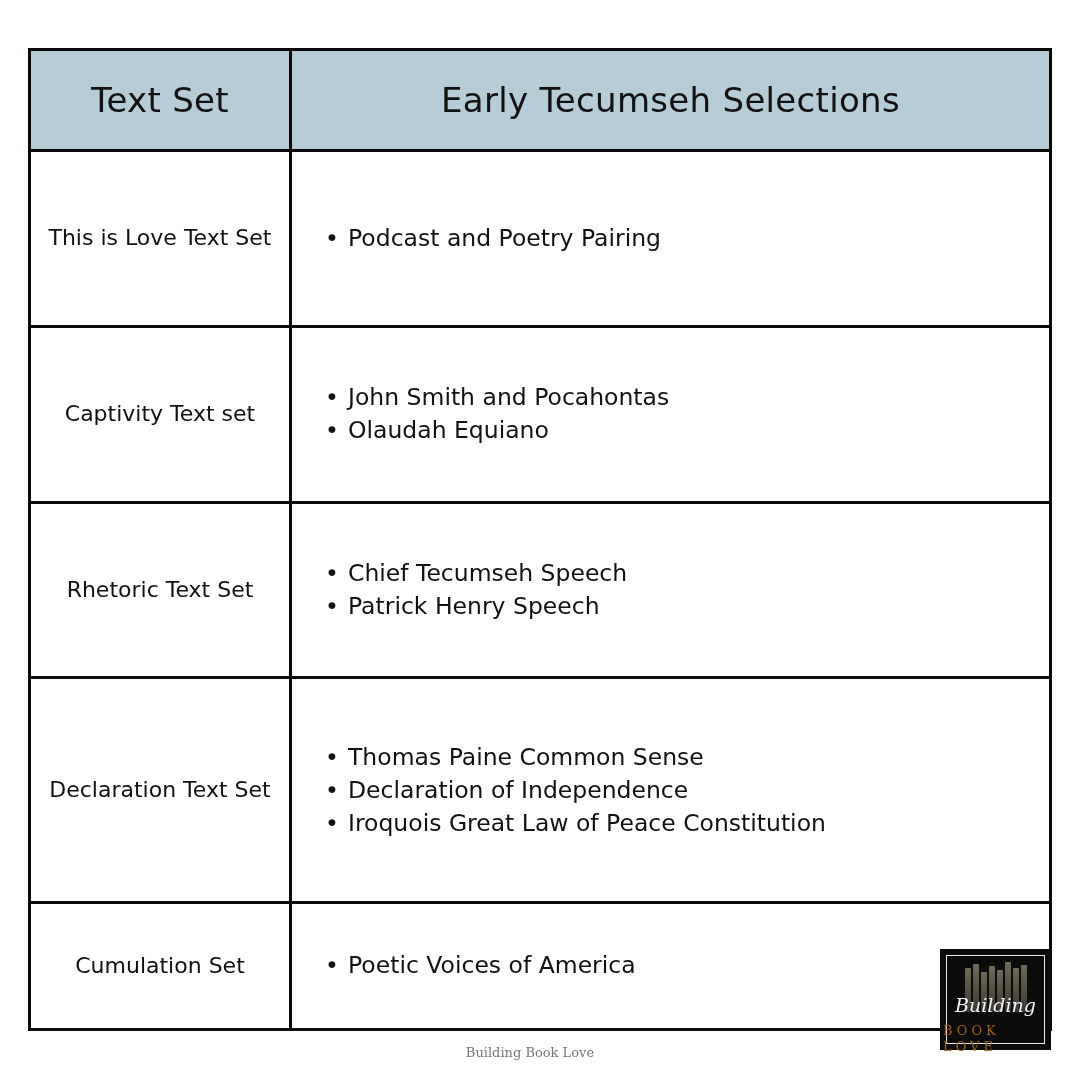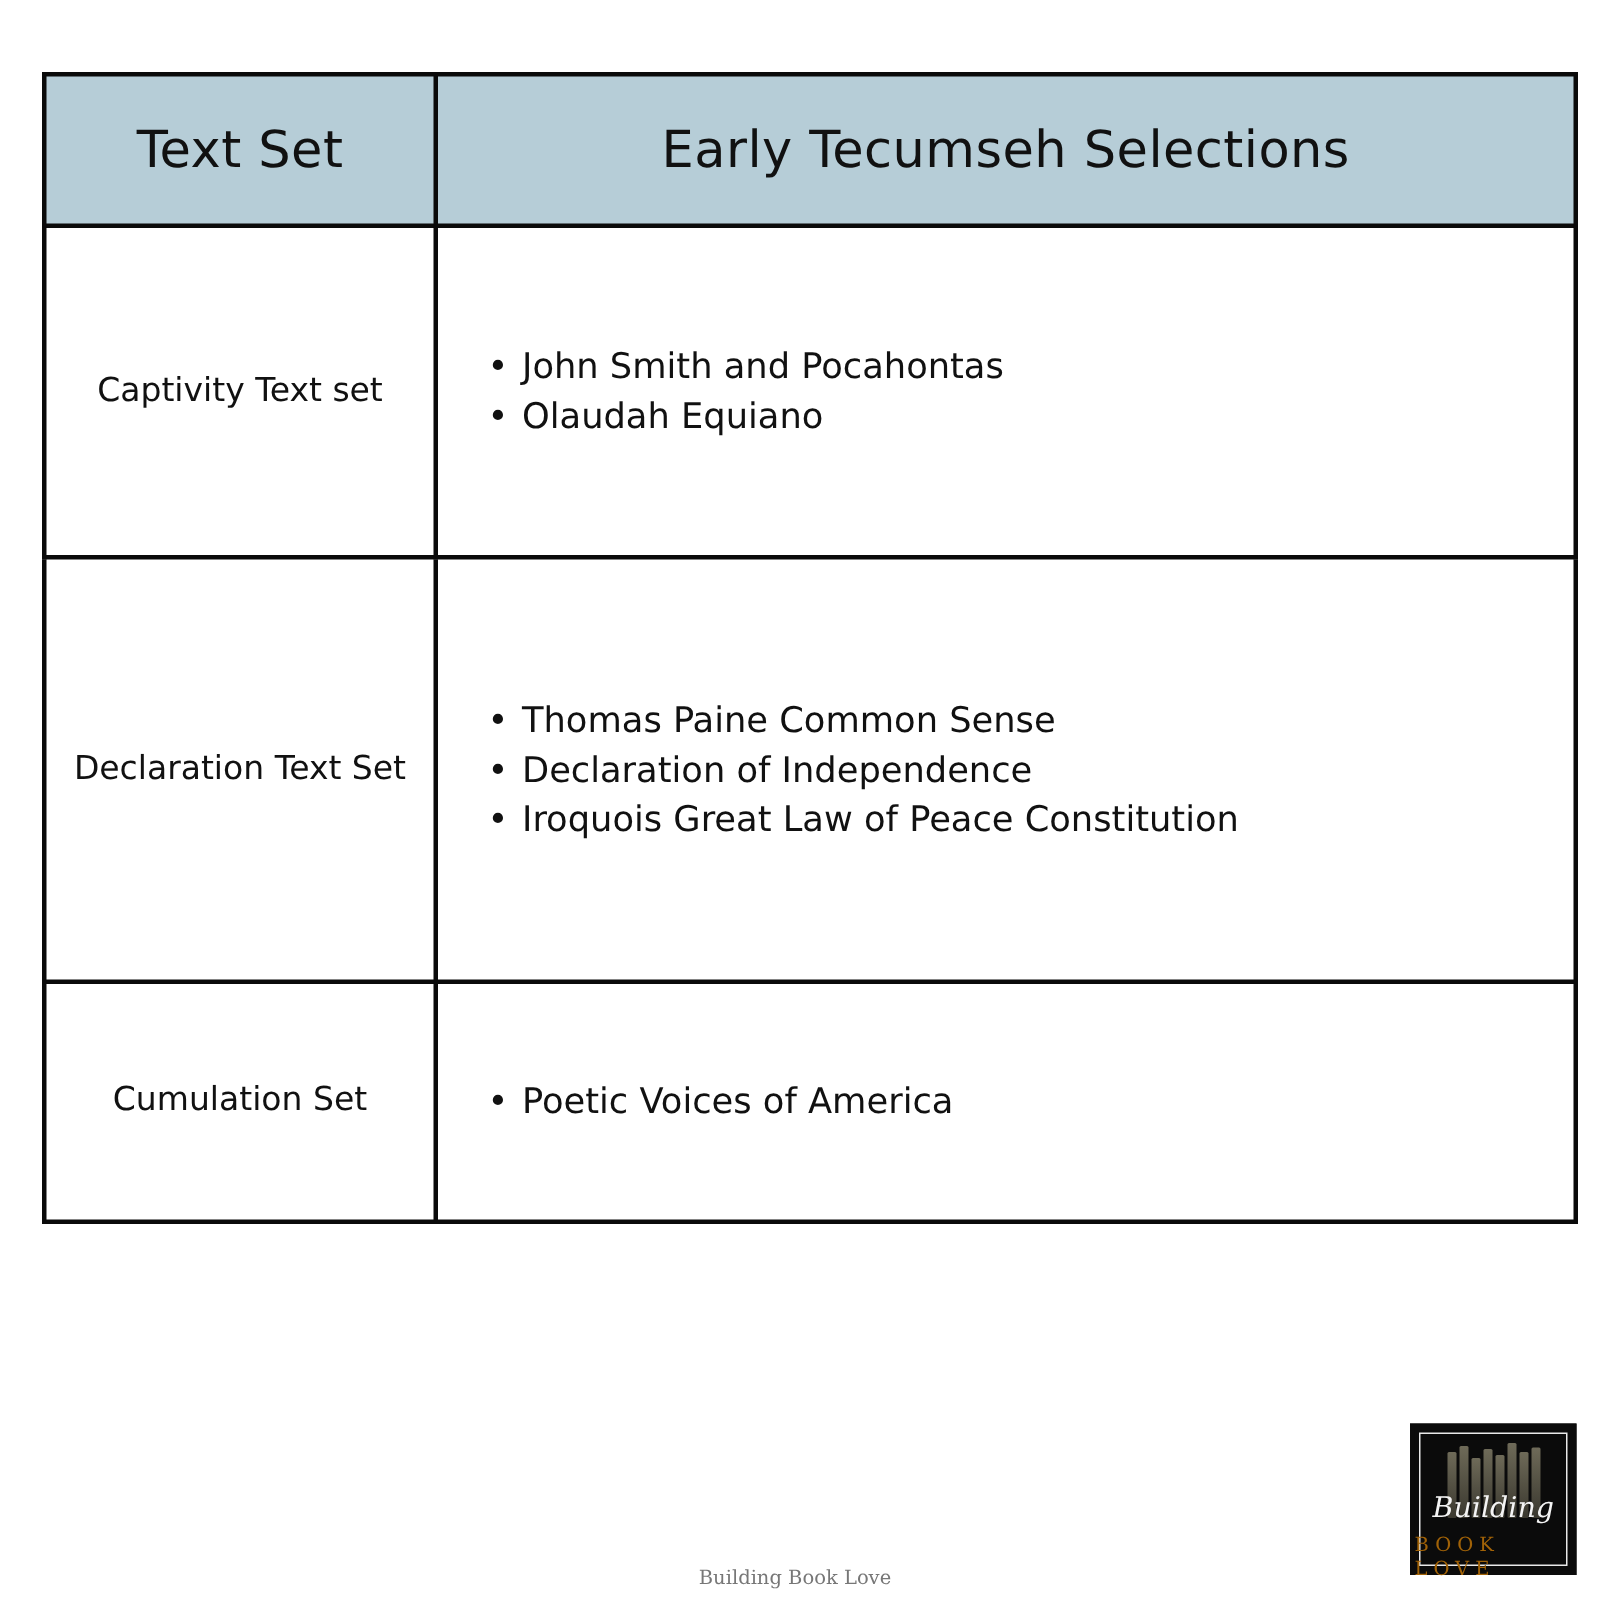--- a/index.html
+++ b/index.html
@@ -1,18 +1,18 @@
 <!DOCTYPE html>
 <html><head>
 <meta charset="utf-8">
 <style>
   html, body { margin: 0; padding: 0; background: #ffffff; }
   body { width: 1080px; height: 1080px; position: relative; overflow: hidden;
          font-family: "DejaVu Sans", sans-serif; color: #111; }
-  .tbl { position: absolute; left: 28px; top: 48px; width: 1024px; height: 768px;
+  .tbl { position: absolute; left: 28px; top: 48px; width: 1024px; height: 983px;
          border-collapse: collapse; table-layout: fixed; }
   .tbl td, .tbl th { border: 3px solid #0a0a0a; padding: 0; }
   .tbl th { background: #b6cdd7; font-weight: normal; height: 98px;
             font-size: 34px; letter-spacing: 0.3px; }
   .c1 { width: 258px; text-align: center; }
   .tbl td.c1 { font-size: 22px; line-height: 32px; padding: 0 14px; }
   .tbl td.c2 { font-size: 23.5px; line-height: 33px; padding-left: 30px; }
   ul { margin: 0; padding: 0; list-style: none; }
   li { position: relative; padding-left: 26px; white-space: nowrap; }
   li::before { content: "\2022"; position: absolute; left: 3px; top: 0; }
@@ -38,25 +38,42 @@
 
 <table class="tbl">
   <thead>
     <tr>
       <th class="c1">Text Set</th>
       <th>Early Tecumseh Selections</th>
     </tr>
   </thead>
   <tbody>
     <tr style="height:116px">
+      <td class="c1">This is Love Text Set</td>
+      <td class="c2">
+          <ul>
+        <li>Podcast and Poetry Pairing</li>
+      </ul>
+        </td>
+    </tr>
+    <tr style="height:116px">
       <td class="c1">Captivity Text set</td>
       <td class="c2">
           <ul>
         <li>John Smith and Pocahontas</li>
         <li>Olaudah Equiano</li>
+      </ul>
+        </td>
+    </tr>
+    <tr style="height:116px">
+      <td class="c1">Rhetoric Text Set</td>
+      <td class="c2">
+          <ul>
+        <li>Chief Tecumseh Speech</li>
+        <li>Patrick Henry Speech</li>
       </ul>
         </td>
     </tr>
     <tr style="height:148px">
       <td class="c1">Declaration Text Set</td>
       <td class="c2">
           <ul>
         <li>Thomas Paine Common Sense</li>
         <li>Declaration of Independence</li>
         <li>Iroquois Great Law of Peace Constitution</li>

